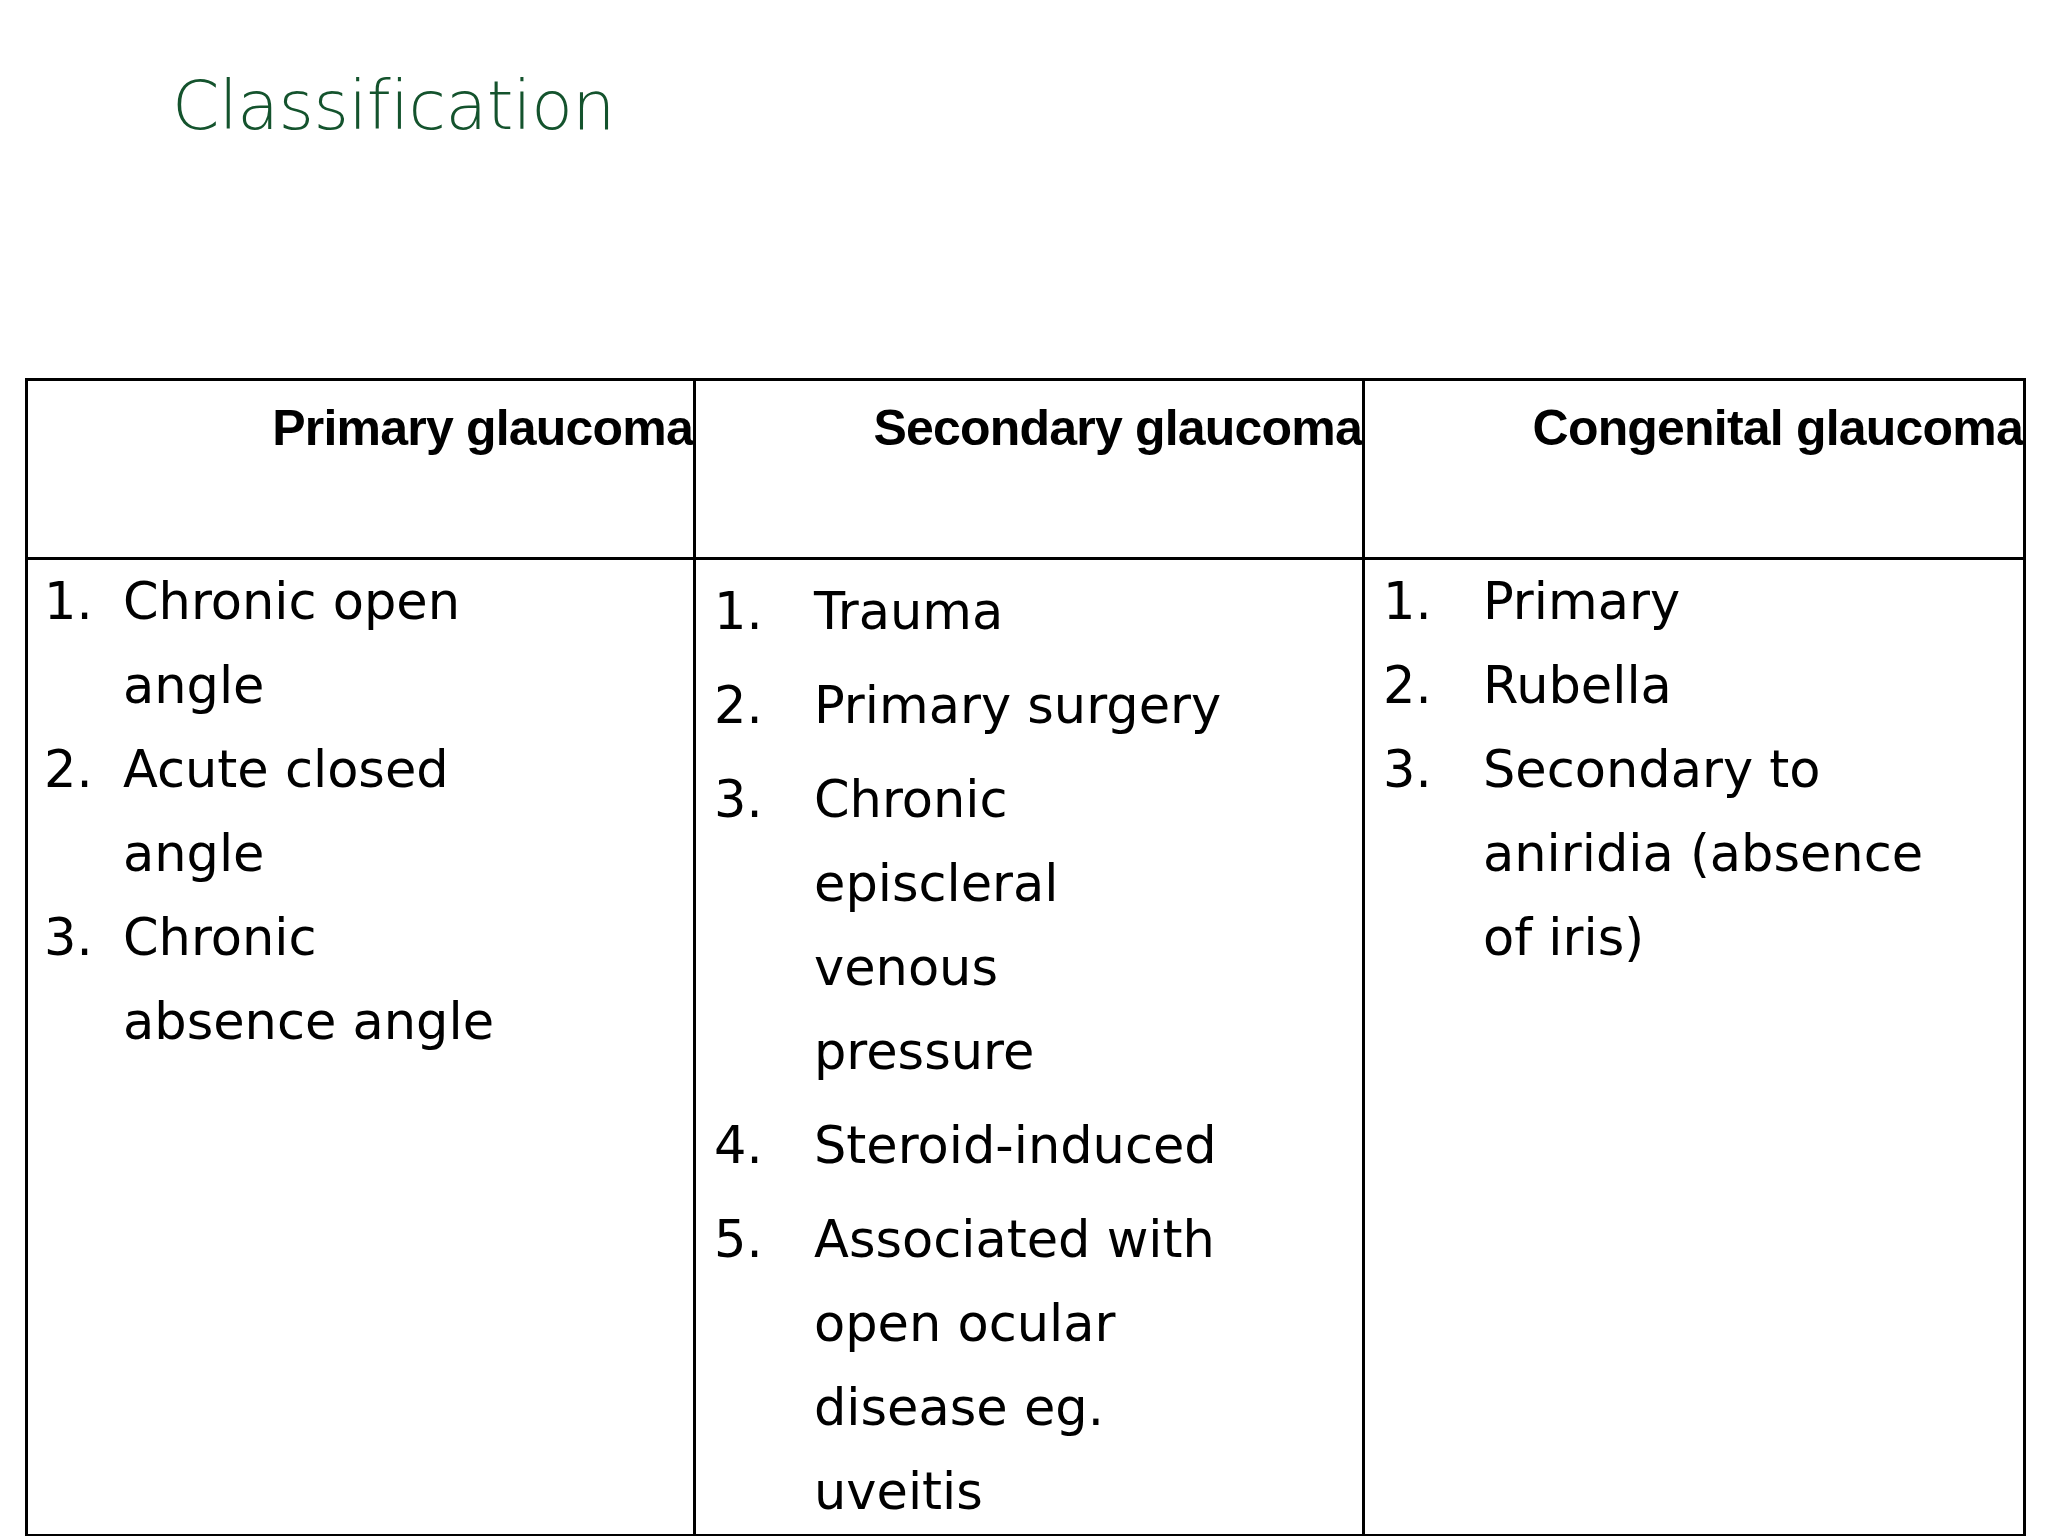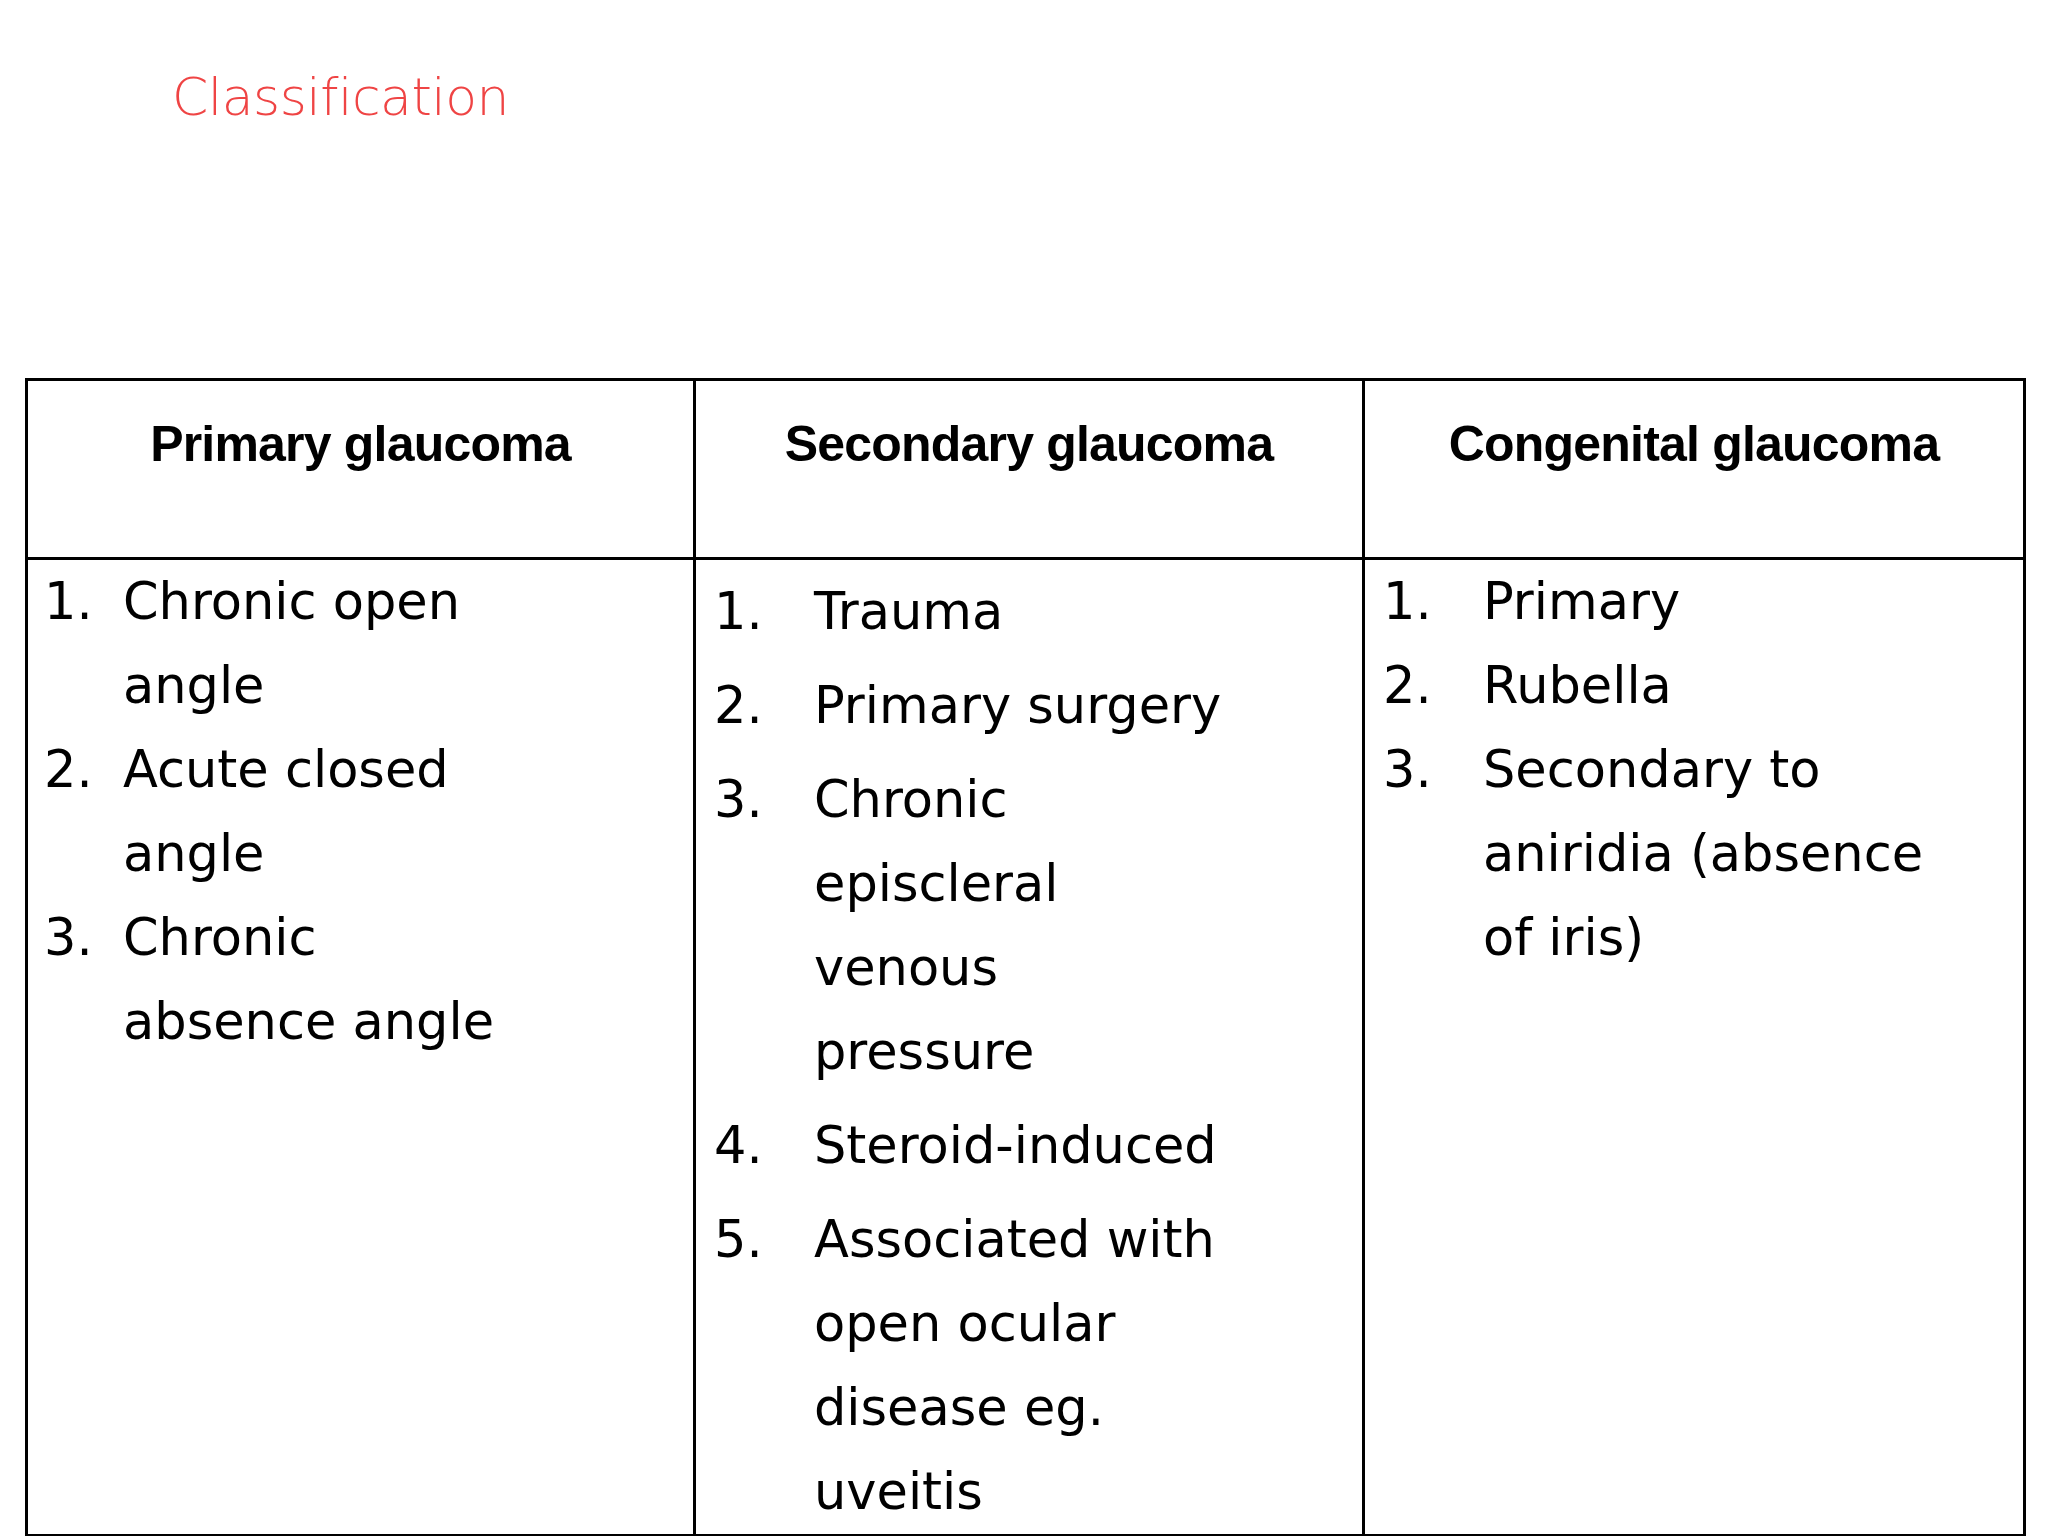--- a/index.html
+++ b/index.html
@@ -15,25 +15,25 @@
     font-family: "Liberation Sans", sans-serif;
     color: #000000;
   }
 
   
   .slide-title {
     position: absolute;
     left: 172px;
     top: 70px;
     font-family: "DejaVu Sans", sans-serif;
-    font-size: 52px;
+    font-size: 68px;
     font-weight: 300;
     letter-spacing: -0.5px;
     line-height: 1.05;
-    color: #ef4444;
+    color: #14532d;
     white-space: nowrap;
   }
 
   
   .class-table {
     position: absolute;
     left: 25px;
     top: 378px;
     width: 1998px;
     height: 954px;
@@ -51,26 +51,26 @@
     vertical-align: top;
     background: #ffffff;
   }
 
   .head-cell {
     height: 176px;
     vertical-align: top;
   }
   .head-label {
     display: block;
-    text-align: center;
+    text-align: right;
     font-family: "Liberation Sans", sans-serif;
     font-size: 50px;
     font-weight: bold;
     letter-spacing: -0.8px;
-    padding-top: 34px;
+    padding-top: 18px;
     white-space: nowrap;
     color: #000000;
   }
 
   .body-cell {
     height: 775px;
     padding-top: 12px;
   }
 
   

